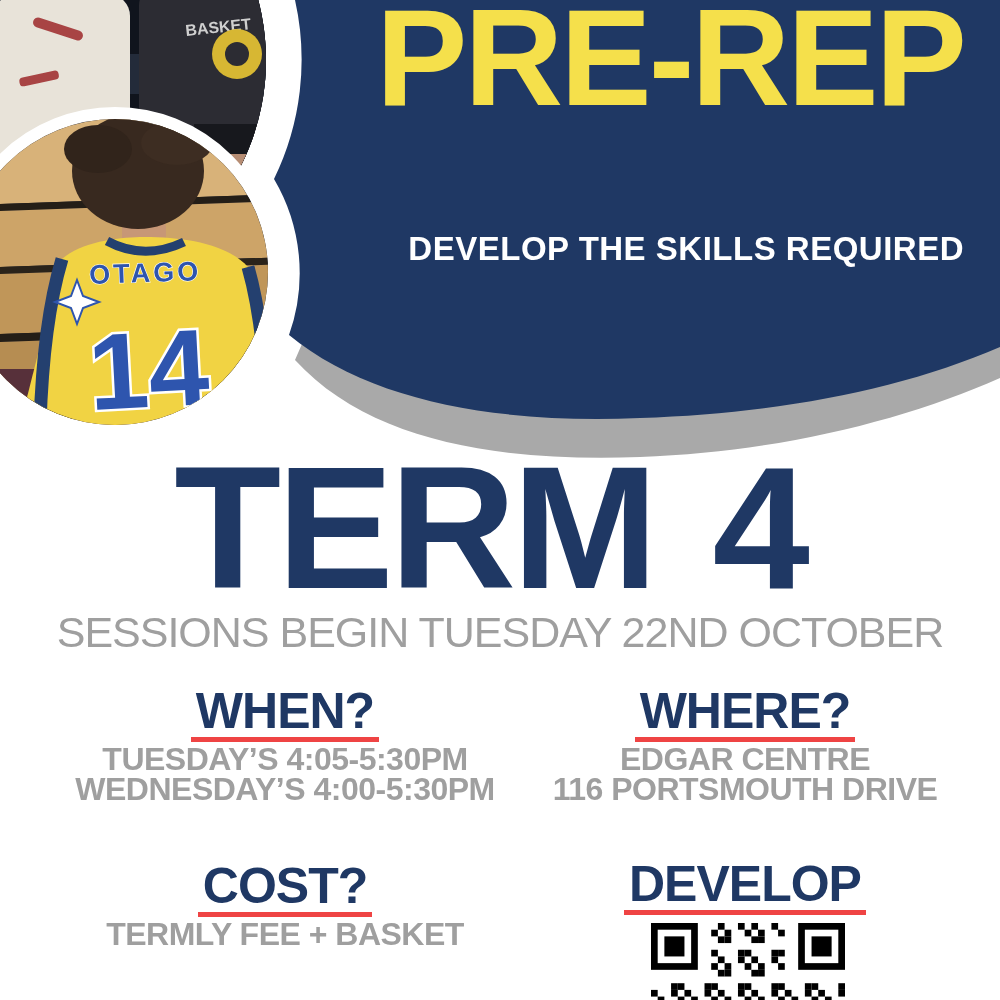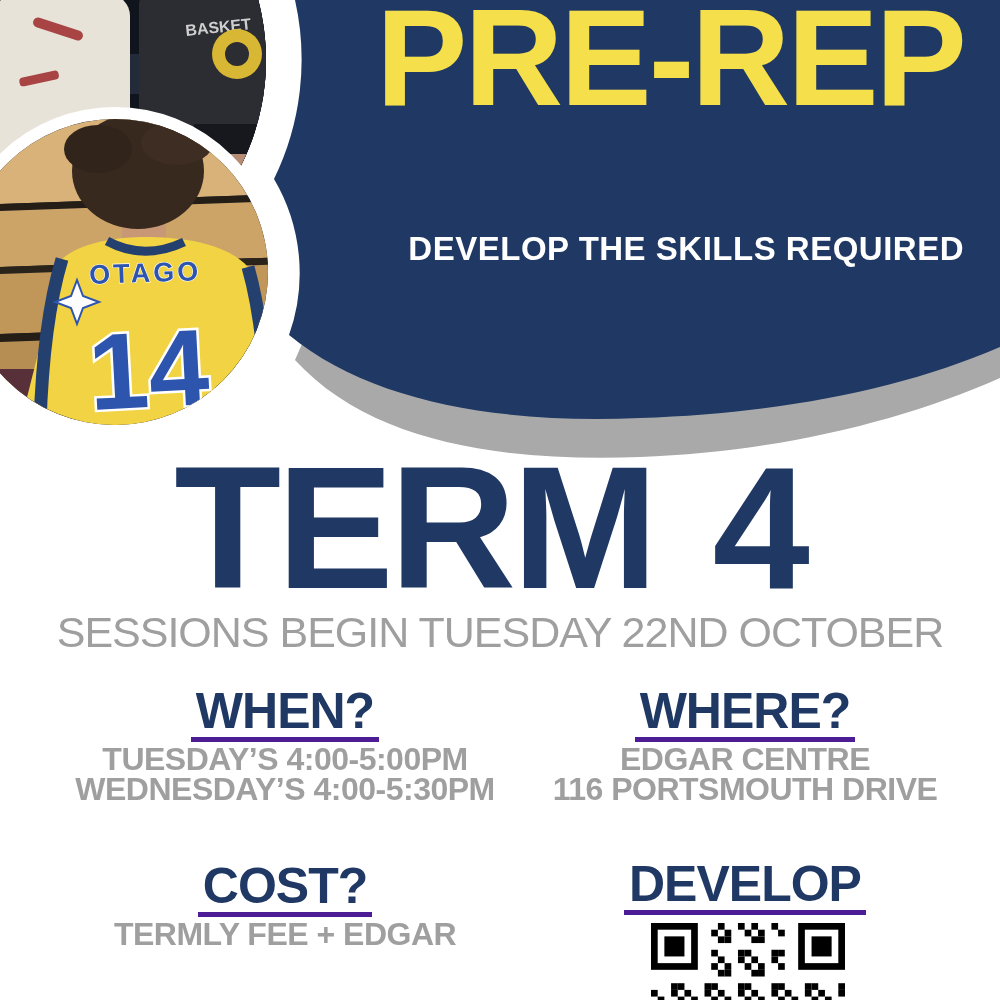--- a/index.html
+++ b/index.html
@@ -14,21 +14,21 @@
   .title1{top:-11px;}
   .title2{top:102px;}
   .subtitle{right:36px;top:230px;text-align:right;color:#ffffff;font-weight:700;font-size:33px;line-height:37.5px;letter-spacing:.5px;z-index:4;}
   .subtitle span{display:block;text-align:center;}
   .term-title{left:0;width:980px;text-align:center;top:440px;font-size:175px;line-height:175px;font-weight:700;color:#1f3864;letter-spacing:-4px;word-spacing:14px;}
   .sessions{left:0;width:1000px;text-align:center;top:611px;font-size:43px;line-height:43px;font-weight:400;color:#9f9f9f;letter-spacing:-1px;}
   .col{position:absolute;text-align:center;}
   .col-left{left:35px;width:500px;}
   .col-right{left:465px;width:560px;}
   .sec-head{position:absolute;width:100%;text-align:center;left:0;}
-  .sec-head span{display:inline-block;font-size:50px;line-height:50px;font-weight:700;color:#1f3864;border-bottom:5px solid #4c1d95;padding:0 5px 1px 5px;letter-spacing:-1px;}
+  .sec-head span{display:inline-block;font-size:50px;line-height:50px;font-weight:700;color:#1f3864;border-bottom:5px solid #ef4444;padding:0 5px 1px 5px;letter-spacing:-1px;}
   .head-when{top:686px;}
   .head-where{top:686px;}
   .head-cost{top:861px;}
   .head-register{top:859px;}
   .lines{position:absolute;width:100%;left:0;font-size:32px;line-height:30px;font-weight:700;color:#9f9f9f;letter-spacing:-.5px;}
   .lines span{display:block;}
   .lines-top{top:744px;}
   .lines-bottom{top:919px;}
   .qr{position:absolute;left:651px;top:923px;width:194px;height:194px;z-index:4;}
 </style>
@@ -110,28 +110,28 @@
   </div>
 
   <div class="t term-title">TERM 4</div>
   <div class="t sessions">SESSIONS BEGIN TUESDAY 22ND OCTOBER</div>
 
   <div class="col col-left">
     <div class="sec-head head-when">
       <span>WHEN?</span>
     </div>
     <div class="lines lines-top">
-      <span>TUESDAY’S 4:00-5:00PM</span>
+      <span>TUESDAY’S 4:05-5:30PM</span>
       <span>WEDNESDAY’S 4:00-5:30PM</span>
     </div>
     <div class="sec-head head-cost">
       <span>COST?</span>
     </div>
     <div class="lines lines-bottom">
-      <span>TERMLY FEE + EDGAR</span>
+      <span>TERMLY FEE + BASKET</span>
     </div>
   </div>
 
   <div class="col col-right">
     <div class="sec-head head-where">
       <span>WHERE?</span>
     </div>
     <div class="lines lines-top">
       <span>EDGAR CENTRE</span>
       <span>116 PORTSMOUTH DRIVE</span>

